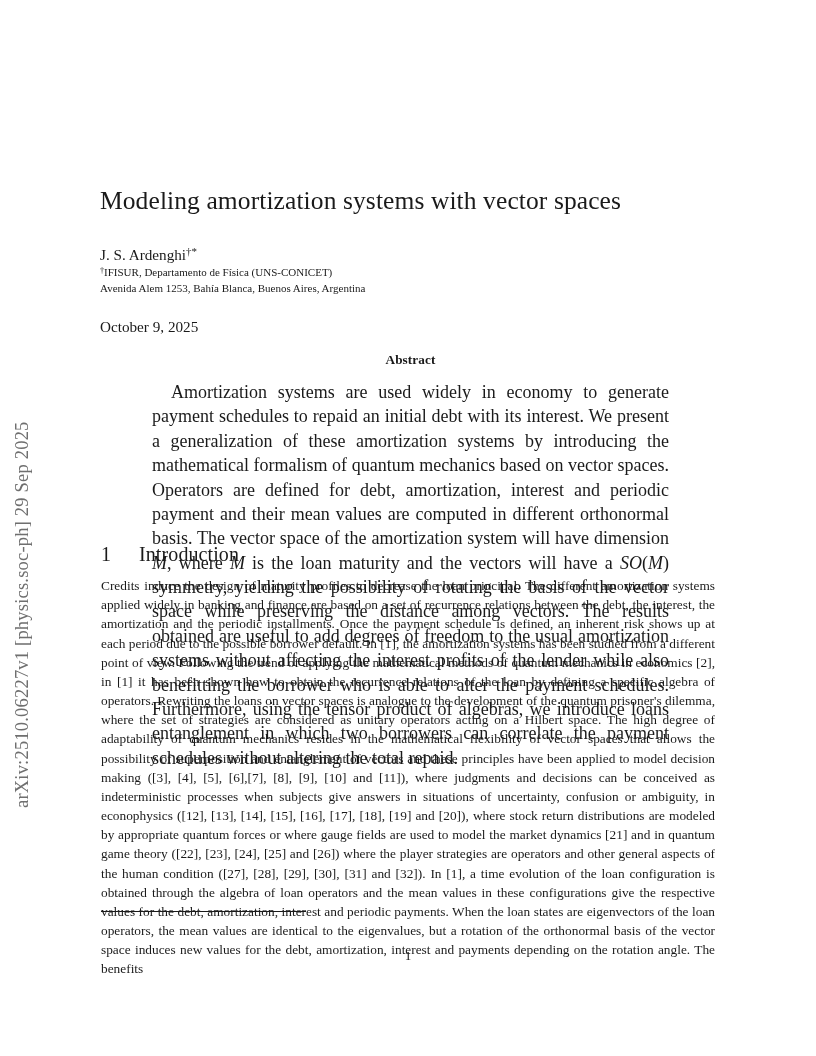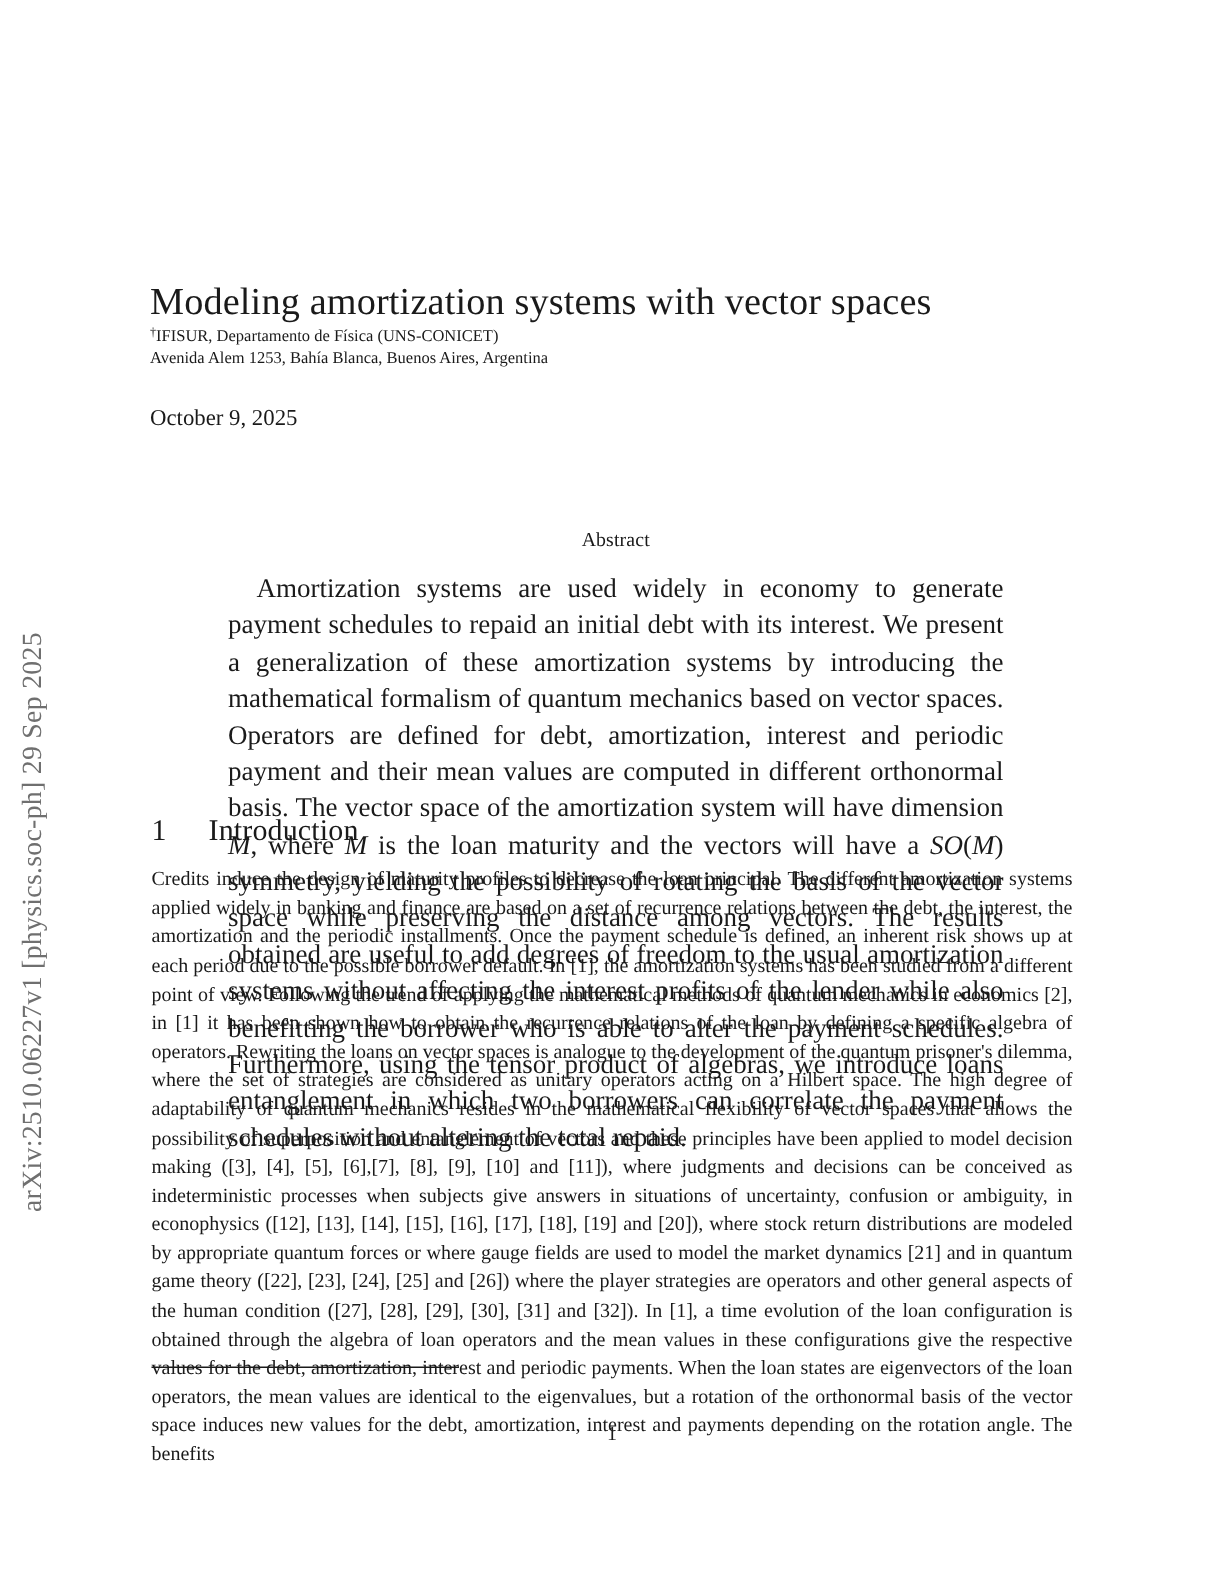--- a/index.html
+++ b/index.html
@@ -83,21 +83,21 @@
 
   
   .abstract-wrap {
     position: absolute;
     left: 140px;
     top: 352px;
     width: 541px;
   }
   .abstract-heading {
     text-align: center;
-    font-weight: normal;
+    font-weight: bold;
     font-size: 13.2px;
     margin: 0 0 7px 0;
     letter-spacing: 0.1px;
   }
   .abstract-body {
     font-size: 18px;
     line-height: 1.355;
     text-align: justify;
     text-indent: 19px;
     margin: 12px;
@@ -167,20 +167,23 @@
 
 <div class="page">
 
   <div class="arxiv-stamp">
     <span>arXiv:2510.06227v1  [physics.soc-ph]  29 Sep 2025</span>
   </div>
 
   <div class="titleblock">
     <h1 class="paper-title">Modeling amortization systems with vector spaces</h1>
 
+    <div class="author-line">
+      <span>J. S. Ardenghi</span><sup class="mk">†*</sup>
+    </div>
 
     <div class="affil-line">
       <span class="dag-lead">†</span><span>IFISUR, Departamento de Física (UNS-CONICET)</span>
     </div>
 
     <div class="affil-line">Avenida Alem 1253, Bahía Blanca, Buenos Aires, Argentina</div>
 
     <div class="date-line">October 9, 2025</div>
   </div>
 

